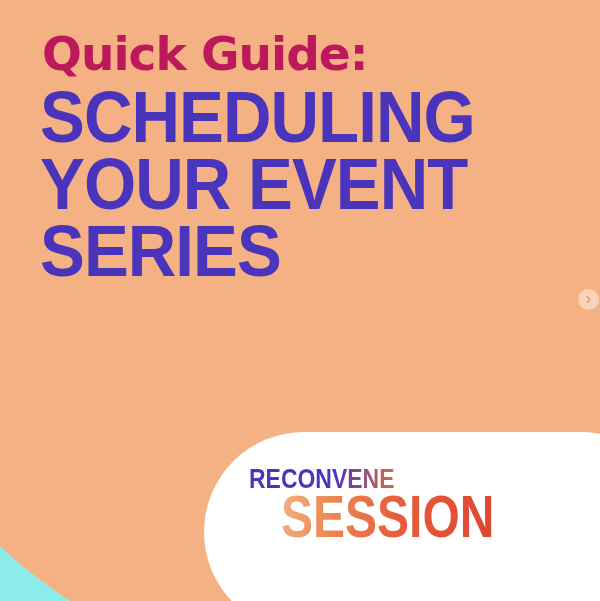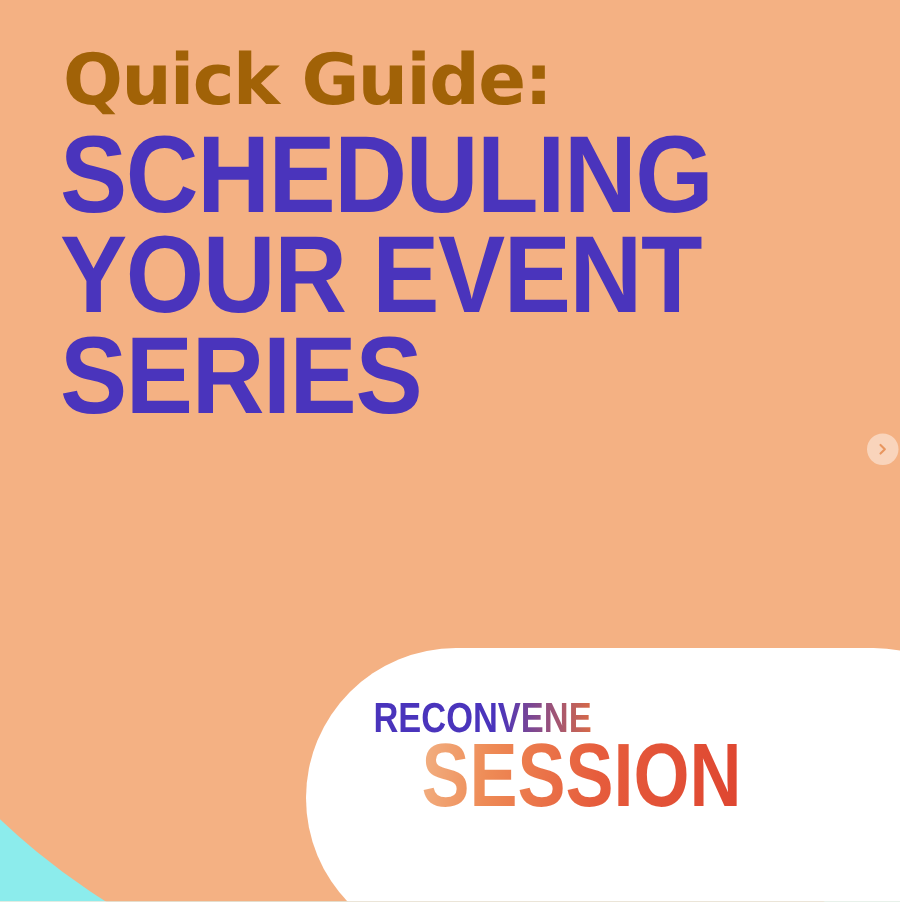--- a/index.html
+++ b/index.html
@@ -61,21 +61,21 @@
   }
 
   
   .headline {
     position: absolute;
     left: 40px;
     top: 30px;
     width: 440px;
   }
   .kicker {
-    color: #a16207;
+    color: #be185d;
     font-family: "DejaVu Sans", sans-serif;
     font-size: 47px;
     font-weight: bold;
     letter-spacing: -1.0px;
     line-height: 1.0;
     margin: 0 0 6px 2px;
   }
   .big-line {
     color: #4A34BC;
     font-family: "Liberation Sans Narrow", "Liberation Sans", sans-serif;

